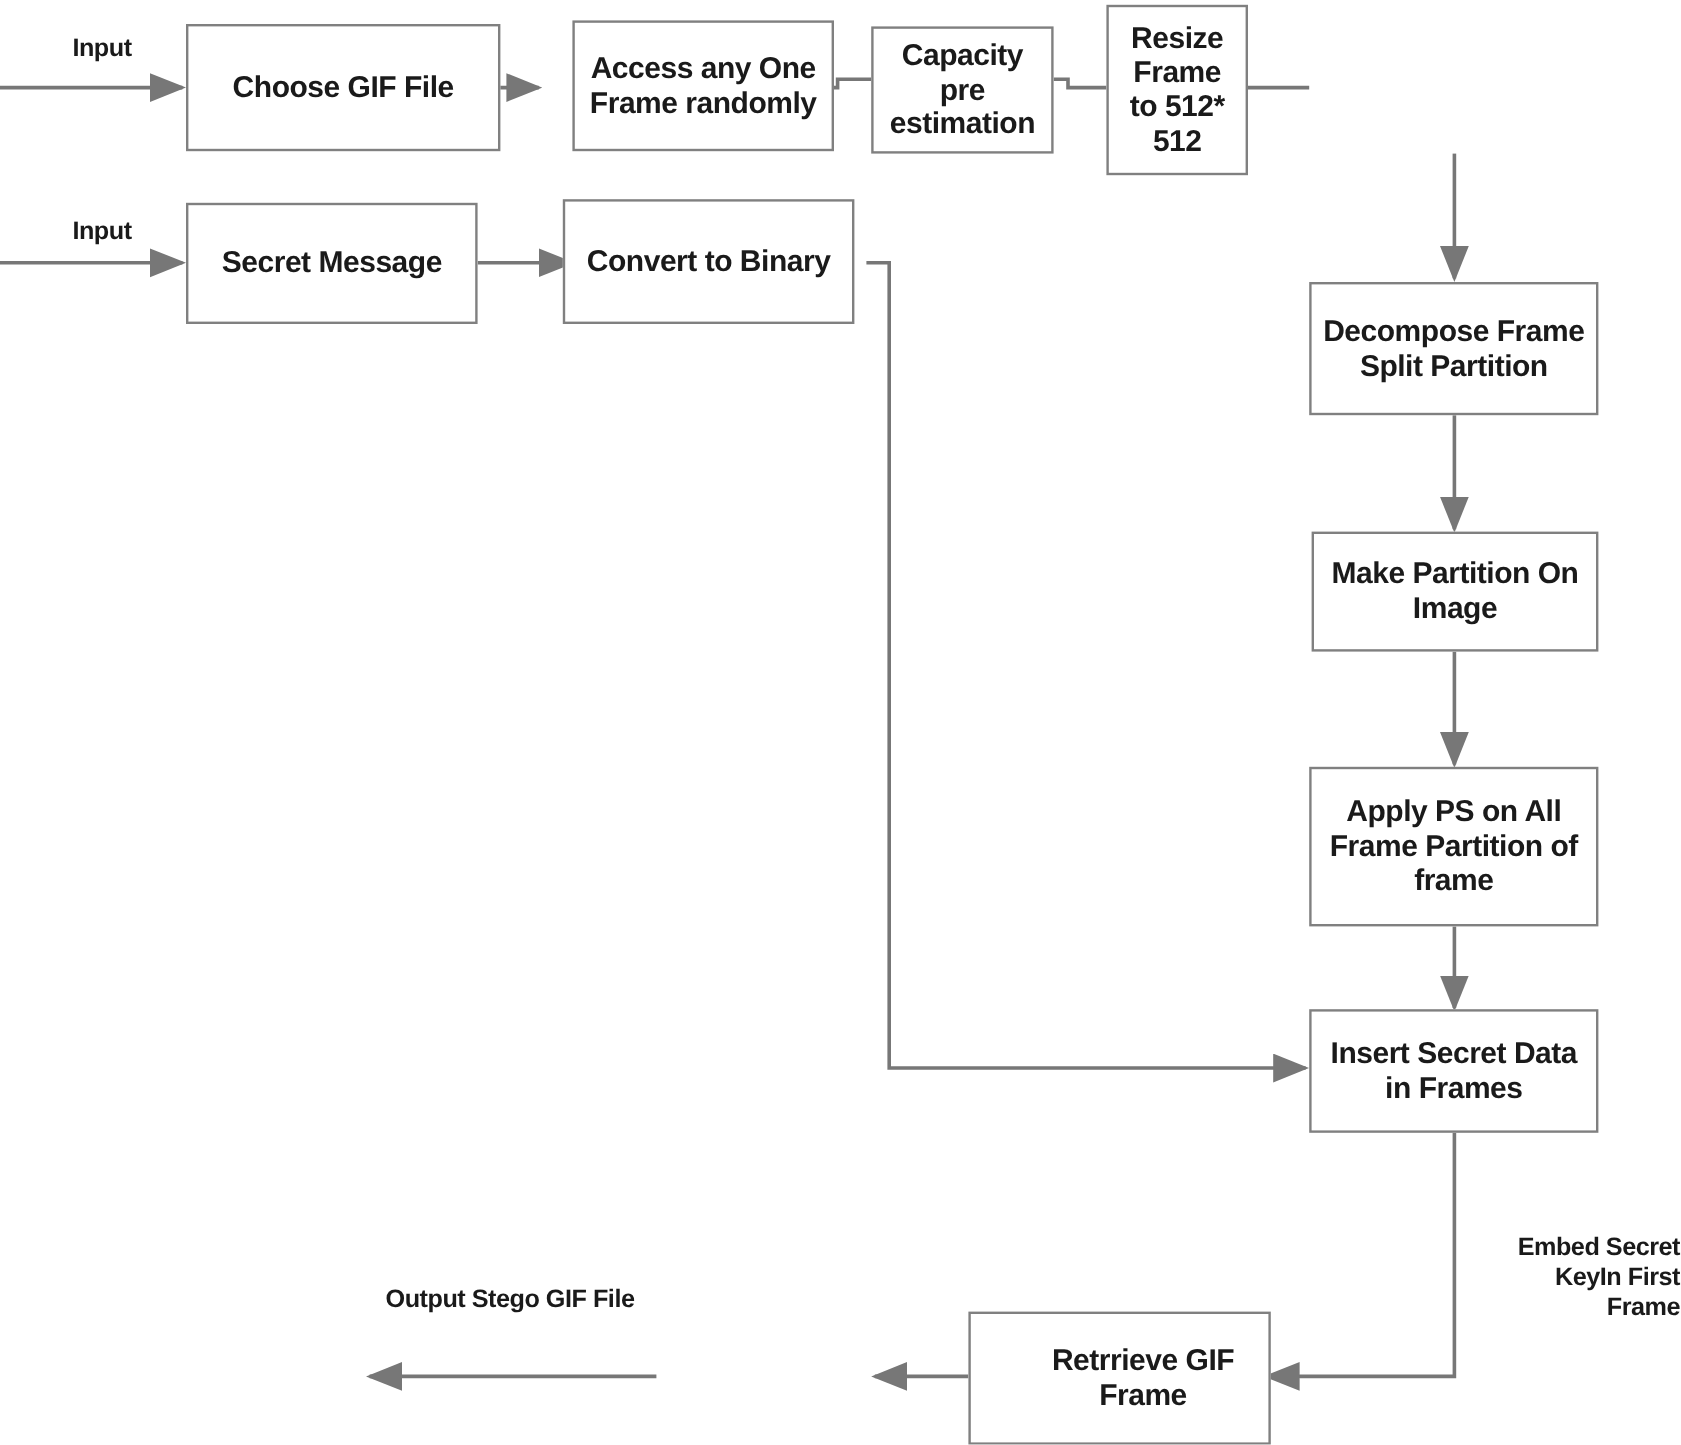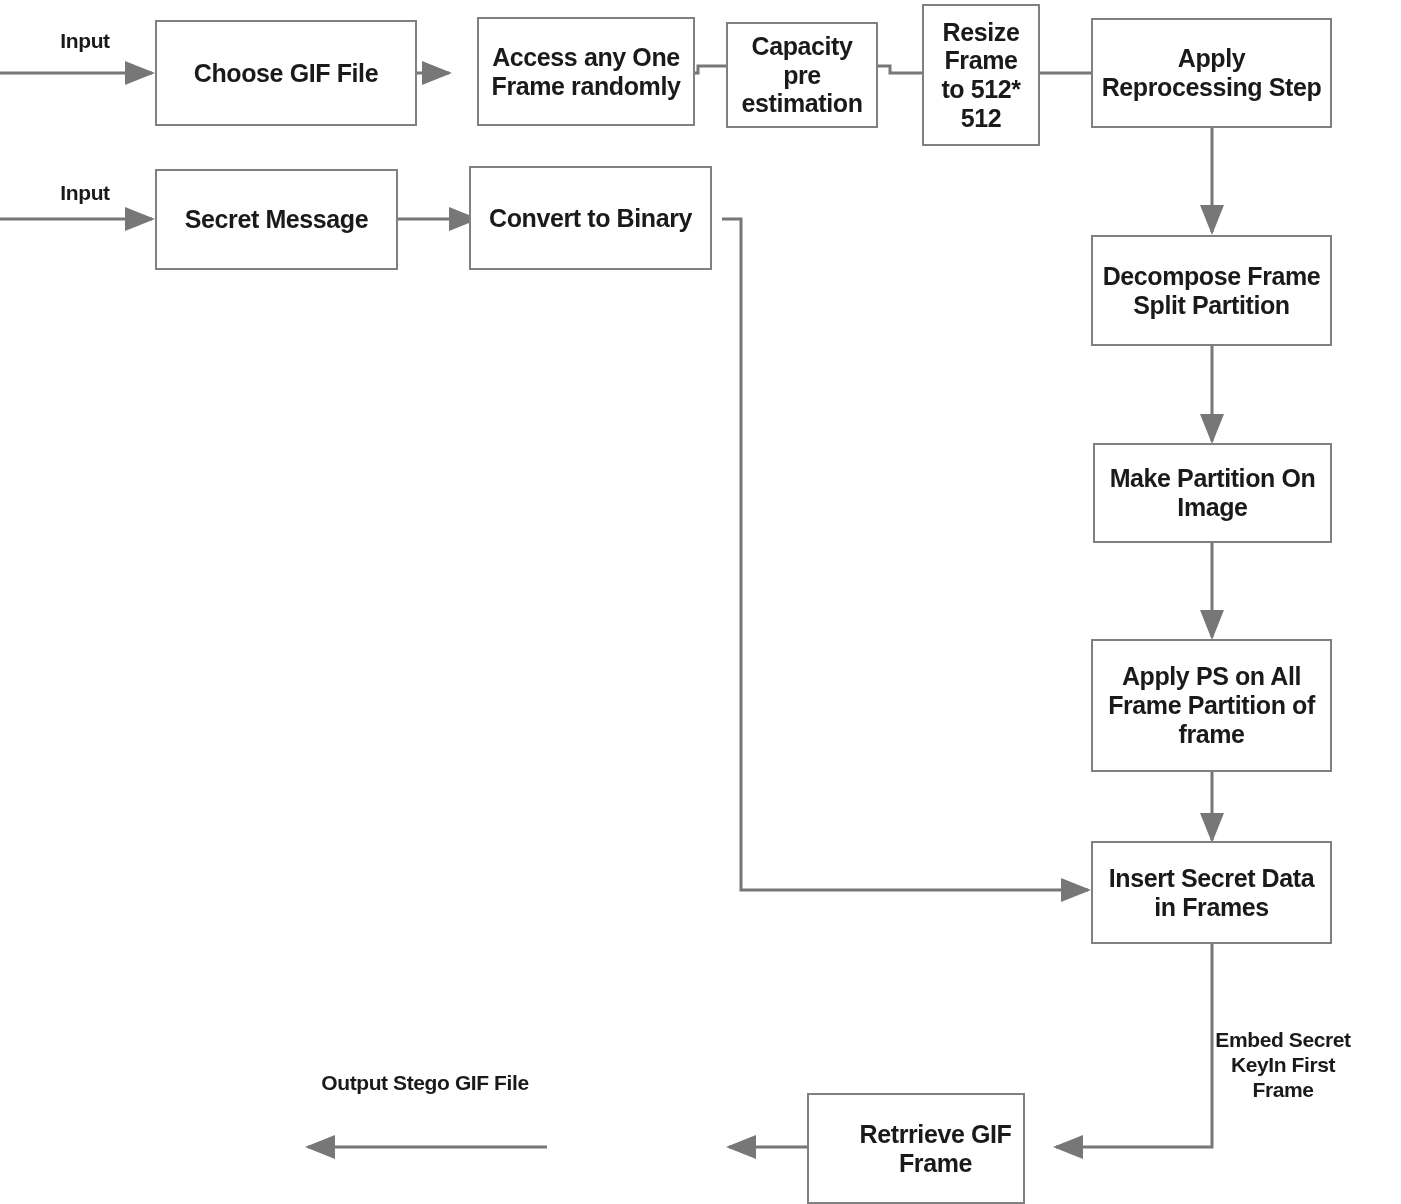--- a/index.html
+++ b/index.html
@@ -91,23 +91,20 @@
   </div>
 
   <div class="node" style="left:726px; top:22px; width:152px; height:106px;">
     <span>Capacity pre estimation</span>
   </div>
 
   <div class="node" style="left:922px; top:4px; width:118px; height:142px;">
     <span>Resize Frame to 512* 512</span>
   </div>
 
-  <div class="node" style="left:1091px; top:18px; width:241px; height:110px;">
-    <span>Apply Reprocessing Step</span>
-  </div>
 
   <div class="node" style="left:155px; top:169px; width:243px; height:101px;">
     <span>Secret Message</span>
   </div>
 
   <div class="node" style="left:469px; top:166px; width:243px; height:104px;">
     <span>Convert to Binary</span>
   </div>
 
   <div class="node" style="left:1091px; top:235px; width:241px; height:111px;">
@@ -119,26 +116,26 @@
   </div>
 
   <div class="node" style="left:1091px; top:639px; width:241px; height:133px;">
     <span>Apply PS on All Frame Partition of frame</span>
   </div>
 
   <div class="node" style="left:1091px; top:841px; width:241px; height:103px;">
     <span>Insert Secret Data in Frames</span>
   </div>
 
-  <div class="node" style="left:807px; top:1093px; width:218px; height:111px;padding-left:45px;">
+  <div class="node" style="left:807px; top:1093px; width:252px; height:111px;padding-left:45px;">
     <span>Retrrieve GIF Frame</span>
   </div>
 
 
   <div class="caption" style="left:30px; top:28px; width:110px;">Input</div>
 
   <div class="caption" style="left:30px; top:180px; width:110px;">Input</div>
 
-  <div class="caption" style="left:1199px; top:1027px; width:168px;">Embed Secret KeyIn First Frame</div>
+  <div class="caption" style="left:1232px; top:1027px; width:168px;text-align:right;">Embed Secret KeyIn First Frame</div>
 
   <div class="caption" style="left:310px; top:1070px; width:230px;">Output Stego GIF File</div>
 
 </div>
 
 </body></html>

